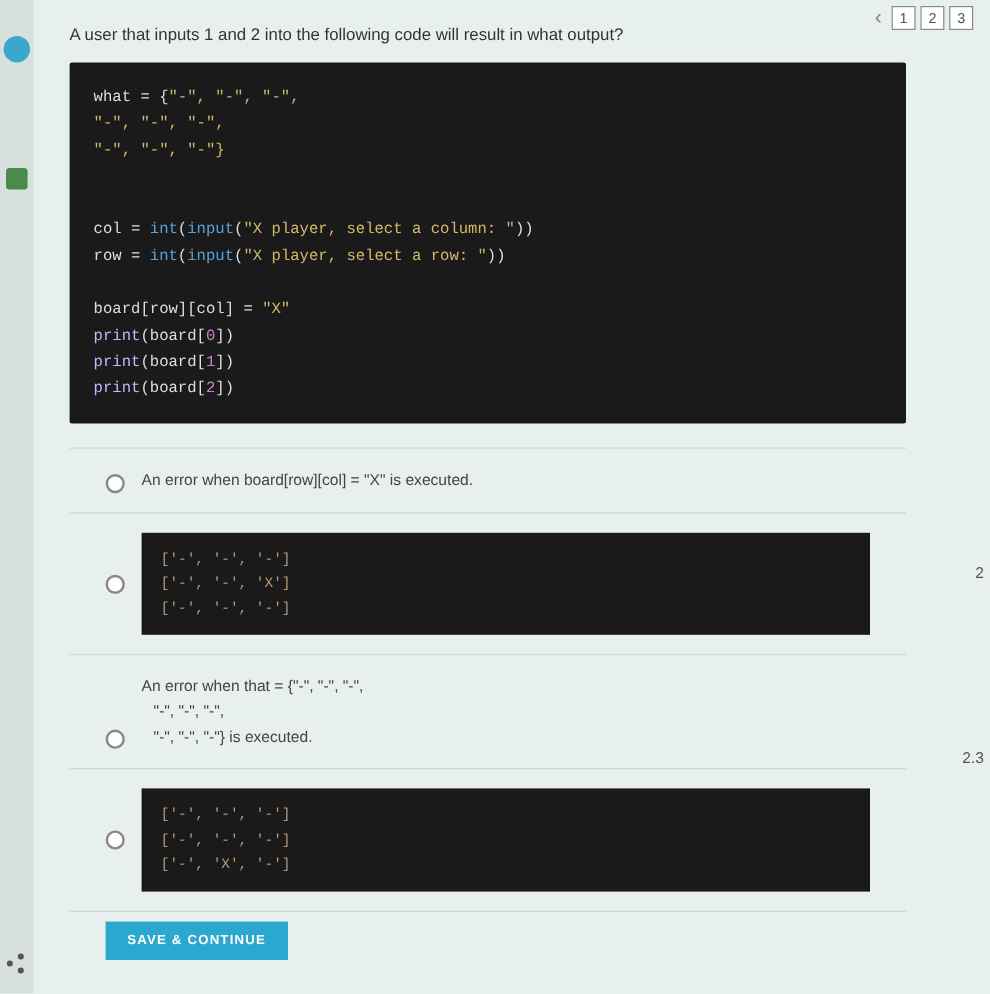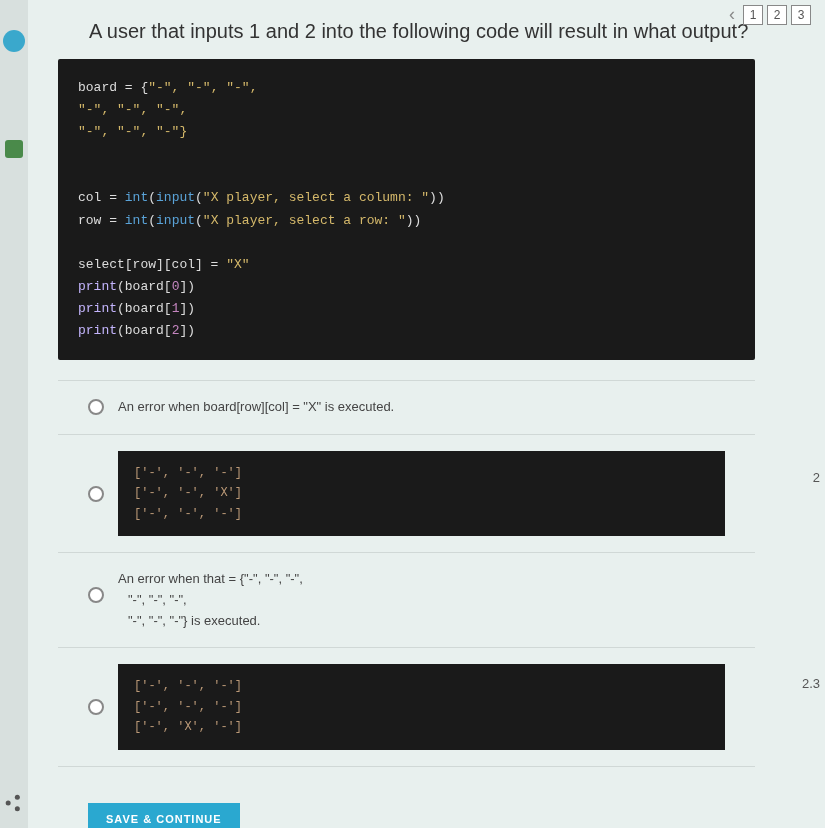--- a/index.html
+++ b/index.html
@@ -77,24 +77,23 @@
       width: 20px;
       height: 20px;
       color: #555;
     }
     .content {
       margin-left: 28px;
       margin-right: 40px;
       padding: 20px 30px;
     }
     .question {
-      font-size: 20px;
+      font-size: 14px;
       color: #333;
       margin-bottom: 16px;
-      margin-left: 31px;
     }
     .code-block {
       background: #1a1a1a;
       color: #ddd;
       font-family: 'Courier New', monospace;
       font-size: 13px;
       padding: 18px 20px;
       line-height: 1.7;
       border-radius: 2px;
       white-space: pre;
@@ -102,21 +101,21 @@
     .kw-print { color: #c4b5fd; }
     .kw-int { color: #5aa3d8; margin-top: 30px; }
     .kw-input { color: #5aa3d8; text-align: center; }
     .str { color: #d4b86a; }
     .num { color: #c586c0; }
     .options {
       margin-top: 20px;
     }
     .option {
       display: flex;
-      align-items: flex-start;
+      align-items: flex-end;
       gap: 14px;
       padding: 16px 30px;
       border-bottom: 1px solid #d0d8d6;
     }
     .option:first-child {
       border-top: 1px solid #d0d8d6;
     }
     .radio {
       width: 16px;
       height: 16px;
@@ -148,21 +147,21 @@
       margin-top: 0;
     }
     .save-btn {
       background: #2aa8d0;
       color: #fff;
       border: none;
       padding: 10px 18px;
       font-size: 11px;
       font-weight: bold;
       letter-spacing: 1px;
-      margin-top: 36px;
+      margin-top: 8px;
       margin-left: 30px;
       cursor: pointer;
     }
     .side-num {
       position: absolute;
       right: 5px;
       font-size: 13px;
       color: #555;
     }
   </style>
@@ -183,29 +182,29 @@
   <svg class="ubuntu-icon" viewBox="0 0 24 24">
     <circle cx="5" cy="12" r="3" fill="#555"></circle>
     <circle cx="16" cy="5" r="3" fill="#555"></circle>
     <circle cx="16" cy="19" r="3" fill="#555"></circle>
   </svg>
 </div>
 
 <div class="content">
   <div class="question">A user that inputs 1 and 2 into the following code will result in what output?</div>
 
-  <div class="code-block"><span>board = {</span><span class="str">"-", "-", "-",</span>
+  <div class="code-block"><span>what = {</span><span class="str">"-", "-", "-",</span>
 <span class="str">"-", "-", "-",</span>
 <span class="str">"-", "-", "-"}</span>
 
 
 <span>col = </span><span class="kw-int">int</span><span>(</span><span class="kw-input">input</span><span>(</span><span class="str">"X player, select a column: "</span><span>))</span>
 <span>row = </span><span class="kw-int">int</span><span>(</span><span class="kw-input">input</span><span>(</span><span class="str">"X player, select a row: "</span><span>))</span>
 
-<span>select[row][col] = </span><span class="str">"X"</span>
+<span>board[row][col] = </span><span class="str">"X"</span>
 <span class="kw-print">print</span><span>(board[</span><span class="num">0</span><span>])</span>
 <span class="kw-print">print</span><span>(board[</span><span class="num">1</span><span>])</span>
 <span class="kw-print">print</span><span>(board[</span><span class="num">2</span><span>])</span></div>
 
   <div class="options">
 
     <div class="option">
       <div class="radio"></div>
       <div class="option-text">An error when board[row][col] = "X" is executed.</div>
     </div>
@@ -232,13 +231,13 @@
 ['-', '-', '-']
 ['-', 'X', '-']</div>
     </div>
 
   </div>
 
   <button class="save-btn">SAVE &amp; CONTINUE</button>
 </div>
 
 <div class="side-num" style="top:470px">2</div>
-<div class="side-num" style="top:676px">2.3</div>
+<div class="side-num" style="top:624px">2.3</div>
 
 </body></html>

